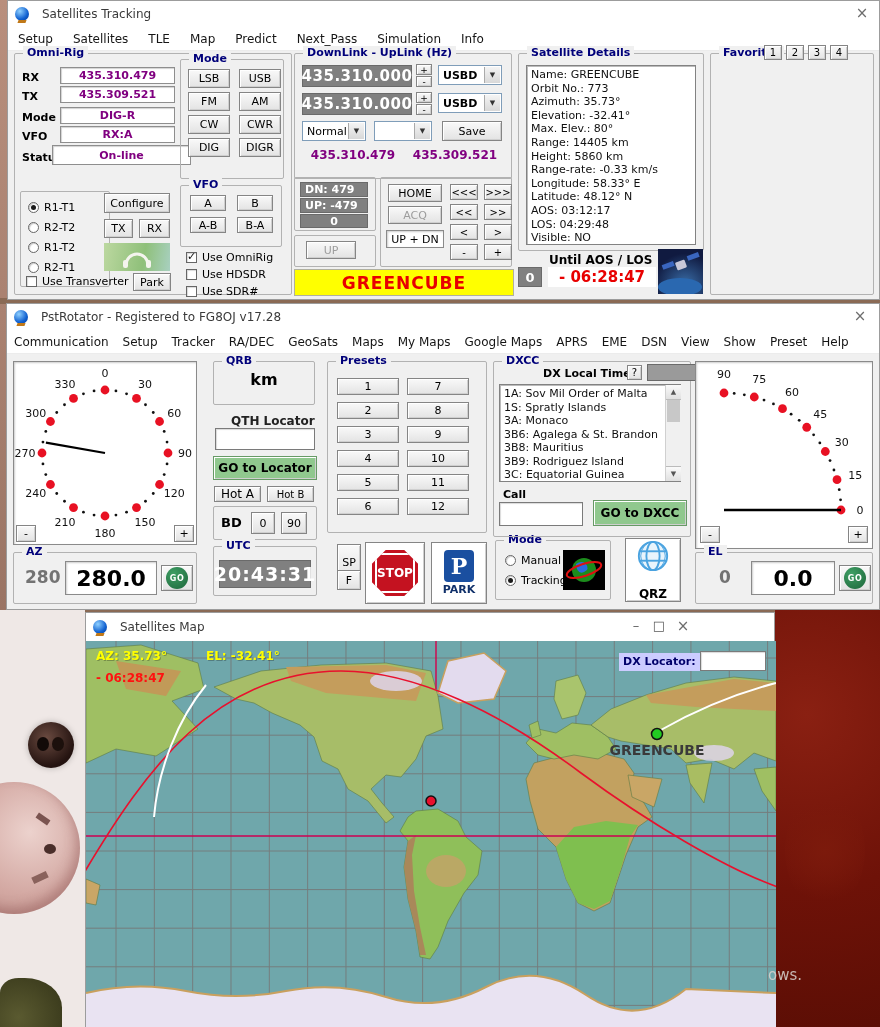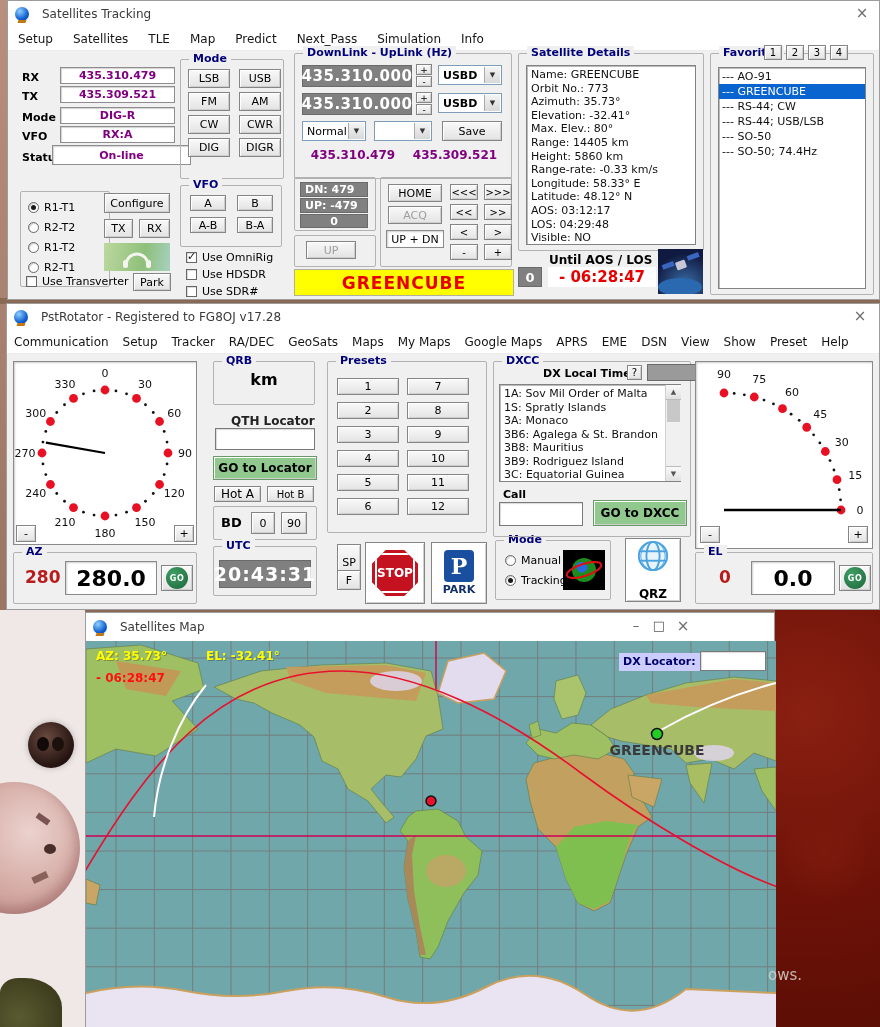--- a/index.html
+++ b/index.html
@@ -30,21 +30,21 @@
   .fitem.selected{background:#0a64d0;color:#fff}
   .crow{display:flex;align-items:center;height:17px;font:11px "DejaVu Sans",sans-serif;gap:5px;white-space:nowrap}
   .cb{width:11px;height:11px;background:#fff;border:1px solid #666;box-shadow:inset 1px 1px 1px rgba(0,0,0,.15);position:relative;flex:none;box-sizing:border-box}
   .crow.checked .cb::after{content:"✓";position:absolute;left:0;top:-3px;font:bold 11px "DejaVu Sans",sans-serif;color:#111}
   .rrow{display:flex;align-items:center;height:20px;font:11px "DejaVu Sans",sans-serif;gap:5px;white-space:nowrap}
   .rb{width:11px;height:11px;border-radius:50%;background:#fff;border:1px solid #666;box-shadow:inset 1px 1px 1px rgba(0,0,0,.2);position:relative;flex:none;box-sizing:border-box}
   .rrow.checked .rb::after{content:"";position:absolute;left:2px;top:2px;width:5px;height:5px;border-radius:50%;background:#1a1a1a}
   .greenbtn{background:#90c88e;border:1px solid #679a66;font:bold 12px "DejaVu Sans",sans-serif;color:#000}
   .gocirc{width:22px;height:22px;border-radius:50%;background:radial-gradient(circle at 35% 30%,#3f9e64,#1c663a);color:#fff;font:bold 8px "DejaVu Sans",sans-serif;display:flex;align-items:center;justify-content:center;letter-spacing:.5px}
   .sunkwhite{position:absolute;background:#fff;border:1px solid #8a8a8a;box-shadow:inset 1px 1px 2px rgba(0,0,0,.2);box-sizing:border-box}
-  .redval{position:absolute;font:bold 17px "DejaVu Sans",sans-serif;color:#b91c1c}
+  .redval{position:absolute;font:bold 17px "DejaVu Sans",sans-serif;color:#737373}
   .mode-grid{position:absolute;display:grid;grid-template-columns:42px 42px;grid-auto-rows:23px;column-gap:9px}
   .mode-grid .gbtn,.vfo-grid .gbtn,.preset-grid .gbtn,.arrow-grid .gbtn,.tabrow .gbtn{position:relative;background:linear-gradient(#f9f9f9,#e3e3e3);border:1px solid #858585;box-shadow:inset 1px 1px 0 #fff,inset -1px -1px 0 #cfcfcf;display:flex;align-items:center;justify-content:center;font:11px "DejaVu Sans",sans-serif;box-sizing:border-box}
   .mode-grid .gbtn{height:19px}
   .vfo-grid{position:absolute;display:grid;grid-template-columns:36px 36px;grid-auto-rows:22px;column-gap:11px}
   .vfo-grid .gbtn{height:16px}
   .preset-grid{position:absolute;display:grid;grid-template-rows:repeat(6,24px);grid-template-columns:62px 62px;grid-auto-flow:column;column-gap:8px}
   .preset-grid .gbtn{height:17px;align-self:center;width:100%}
   .arrow-grid{position:absolute;display:grid;grid-template-columns:28px 28px;grid-auto-rows:20px;column-gap:6px}
   .arrow-grid .gbtn{height:16px;font-size:10px}
   .tabrow{position:absolute;display:flex;gap:4px}
@@ -90,20 +90,23 @@
       <div class="menuitem">Setup</div>
       <div class="menuitem">Satellites</div>
       <div class="menuitem">TLE</div>
       <div class="menuitem">Map</div>
       <div class="menuitem">Predict</div>
       <div class="menuitem">Next_Pass</div>
       <div class="menuitem">Simulation</div>
       <div class="menuitem">Info</div>
     </div>
 
+  <div class="grp" style="left:6px;top:52px;width:278px;height:242px">
+    <span class="gl">Omni-Rig</span>
+  </div>
   <div class="lbl" style="left:14px;top:70px">RX</div>
   <div class="val" style="left:52px;top:66px;width:115px;height:17px">435.310.479</div>
   <div class="lbl" style="left:14px;top:89px">TX</div>
   <div class="val" style="left:52px;top:85px;width:115px;height:17px">435.309.521</div>
   <div class="lbl" style="left:14px;top:110px">Mode</div>
   <div class="val" style="left:52px;top:106px;width:115px;height:17px">DIG-R</div>
   <div class="lbl" style="left:14px;top:129px">VFO</div>
   <div class="val" style="left:52px;top:125px;width:115px;height:17px">RX:A</div>
   <div class="lbl" style="left:14px;top:150px">Status</div>
   <div class="val" style="left:44px;top:144px;width:139px;height:20px">On-line</div>
@@ -274,28 +277,20 @@
   </div>
 
   <div class="grp" style="left:702px;top:52px;width:164px;height:242px">
     <span class="gl">Favorites</span>
   </div>
   <div class="tabrow" style="left:756px;top:44px">
       <div class="gbtn">1</div>
       <div class="gbtn">2</div>
       <div class="gbtn">3</div>
       <div class="gbtn">4</div>
-    </div>
-  <div class="listbox" style="left:710px;top:66px;width:148px;height:222px;padding-top:1px">
-      <div class="fitem">--- AO-91</div>
-      <div class="fitem selected">--- GREENCUBE</div>
-      <div class="fitem">--- RS-44; CW</div>
-      <div class="fitem">--- RS-44; USB/LSB</div>
-      <div class="fitem">--- SO-50</div>
-      <div class="fitem">--- SO-50; 74.4Hz</div>
     </div>
 </div>
 
 <div class="window" id="win-rotator" style="left:6px;top:303px;width:874px;height:307px">
   <div class="titlebar">
     <div class="appicon"></div>
     <div class="tb-title">PstRotator - Registered to FG8OJ   v17.28</div>
     <div class="tb-x" style="right:8px">×</div>
   </div>
   <div class="menubar">

